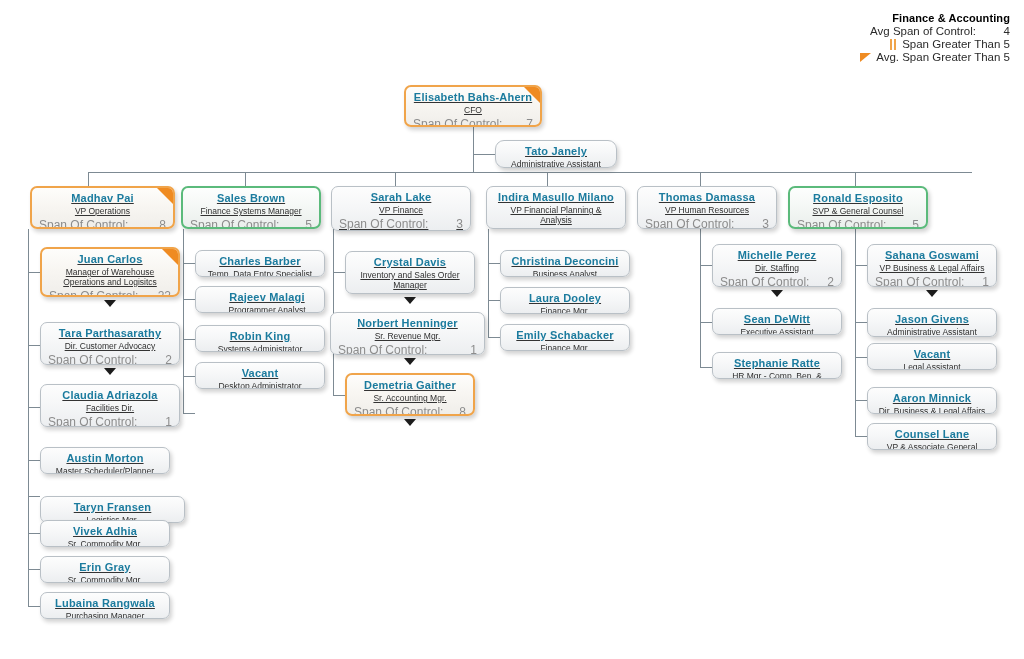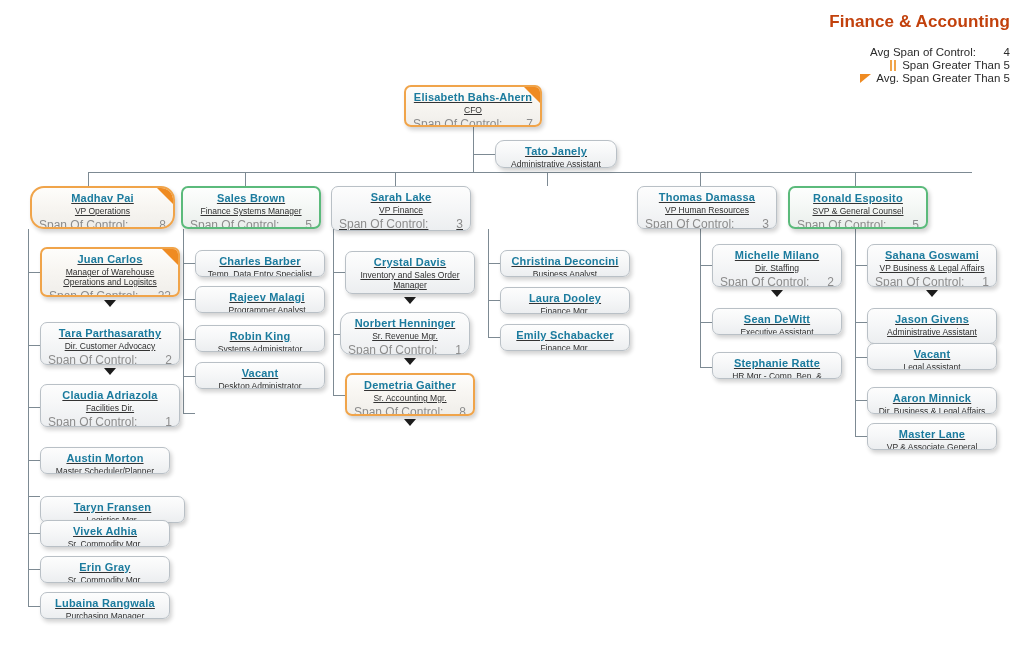--- a/index.html
+++ b/index.html
@@ -25,25 +25,25 @@
 
   
   #legend {
     position: absolute;
     right: 14px;
     top: 12px;
     text-align: right;
     width: 260px;
   }
   #legend .legend-title {
-    font-size: 17px;
+    font-size: 11px;
     font-weight: bold;
-    color: #c2410c;
+    color: #000000;
     letter-spacing: .1px;
-    margin-bottom: 14px;
+    margin-bottom: 1px;
   }
   .legend-row {
     display: flex;
     justify-content: flex-end;
     align-items: center;
     font-size: 11.5px;
     color: #2b2b2b;
     line-height: 13px;
     white-space: nowrap;
   }
@@ -252,21 +252,21 @@
     </div>
   </div>
 
   <div class="node" style="left:495px; top:140px; width:122px; height:28px;border-radius:9px;">
     <div class="inner">
       <div class="n-name">Tato Janely</div>
       <div class="n-title">Administrative Assistant</div>
     </div>
   </div>
 
-  <div class="node orange hl-avg" style="left:30px; top:186px; width:145px; height:43px;border-radius:14px;">
+  <div class="node orange hl-avg" style="left:30px; top:186px; width:145px; height:43px;">
     <div class="corner-tri"></div>
     <div class="inner">
       <div class="n-name">Madhav Pai</div>
       <div class="n-title">VP Operations</div>
       <div class="n-stats">
         <div class="stat-row span">
           <span>Span Of Control:</span>
           <span>8</span>
         </div>
 
@@ -295,20 +295,27 @@
       <div class="n-stats">
         <div class="stat-row span">
           <span>Span Of Control:</span>
           <span>3</span>
         </div>
 
       </div>
     </div>
   </div>
 
+  <div class="node" style="left:486px; top:186px; width:140px; height:43px;">
+    <div class="inner">
+      <div class="n-name">Indira Masullo Milano</div>
+      <div class="n-title">VP Financial Planning &amp; Analysis</div>
+
+    </div>
+  </div>
 
   <div class="node" style="left:637px; top:186px; width:140px; height:43px;">
     <div class="inner">
       <div class="n-name">Thomas Damassa</div>
       <div class="n-title">VP Human Resources</div>
       <div class="n-stats">
         <div class="stat-row span">
           <span>Span Of Control:</span>
           <span>3</span>
         </div>
@@ -434,21 +441,21 @@
 
   <div class="node" style="left:345px; top:251px; width:130px; height:43px;">
     <div class="inner">
       <div class="n-name">Crystal Davis</div>
       <div class="n-title">Inventory and Sales Order Manager</div>
 
     </div>
   </div>
   <div class="collapse-arrow" style="left:404px; top:297px;"></div>
 
-  <div class="node" style="left:340px; top:312px; width:130px; height:43px;border-radius:11px;">
+  <div class="node" style="left:330px; top:312px; width:155px; height:43px;">
     <div class="inner">
       <div class="n-name">Norbert Henninger</div>
       <div class="n-title">Sr. Revenue Mgr.</div>
       <div class="n-stats">
         <div class="stat-row span">
           <span>Span Of Control:</span>
           <span>1</span>
         </div>
 
       </div>
@@ -485,21 +492,21 @@
   </div>
   <div class="node" style="left:500px; top:324px; width:130px; height:27px;">
     <div class="inner">
       <div class="n-name">Emily Schabacker</div>
       <div class="n-title">Finance Mgr.</div>
     </div>
   </div>
 
   <div class="node" style="left:712px; top:244px; width:130px; height:43px;">
     <div class="inner">
-      <div class="n-name">Michelle Milano</div>
+      <div class="n-name">Michelle Perez</div>
       <div class="n-title">Dir. Staffing</div>
       <div class="n-stats">
         <div class="stat-row span">
           <span>Span Of Control:</span>
           <span>2</span>
         </div>
 
       </div>
     </div>
   </div>
@@ -526,38 +533,38 @@
         <div class="stat-row span">
           <span>Span Of Control:</span>
           <span>1</span>
         </div>
 
       </div>
     </div>
   </div>
   <div class="collapse-arrow" style="left:926px; top:290px;"></div>
 
-  <div class="node" style="left:867px; top:308px; width:130px; height:36px;">
+  <div class="node" style="left:867px; top:308px; width:130px; height:29px;">
     <div class="inner">
       <div class="n-name">Jason Givens</div>
       <div class="n-title">Administrative Assistant</div>
     </div>
   </div>
   <div class="node" style="left:867px; top:343px; width:130px; height:27px;">
     <div class="inner">
       <div class="n-name">Vacant</div>
       <div class="n-title">Legal Assistant</div>
     </div>
   </div>
   <div class="node" style="left:867px; top:387px; width:130px; height:27px;">
     <div class="inner">
       <div class="n-name">Aaron Minnick</div>
       <div class="n-title">Dir. Business &amp; Legal Affairs</div>
     </div>
   </div>
   <div class="node" style="left:867px; top:423px; width:130px; height:27px;">
     <div class="inner">
-      <div class="n-name">Master Lane</div>
+      <div class="n-name">Counsel Lane</div>
       <div class="n-title">VP &amp; Associate General Counsel</div>
     </div>
   </div>
 
 </div>
 
 </body></html>

